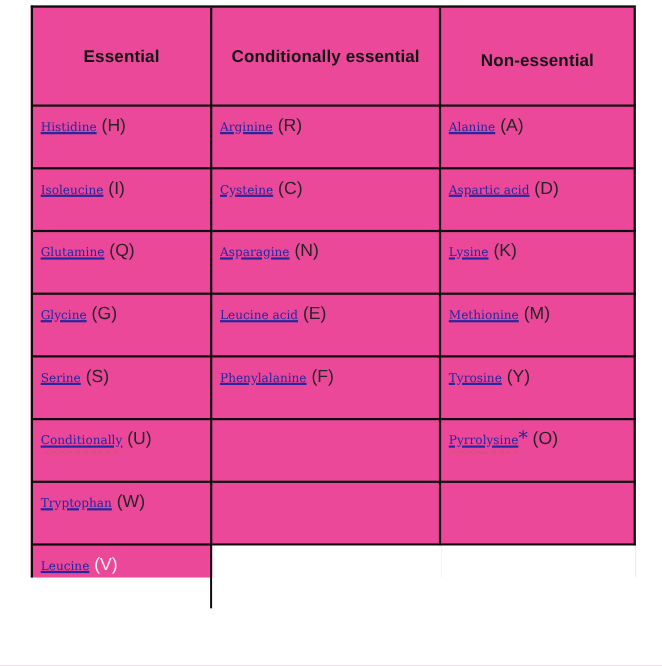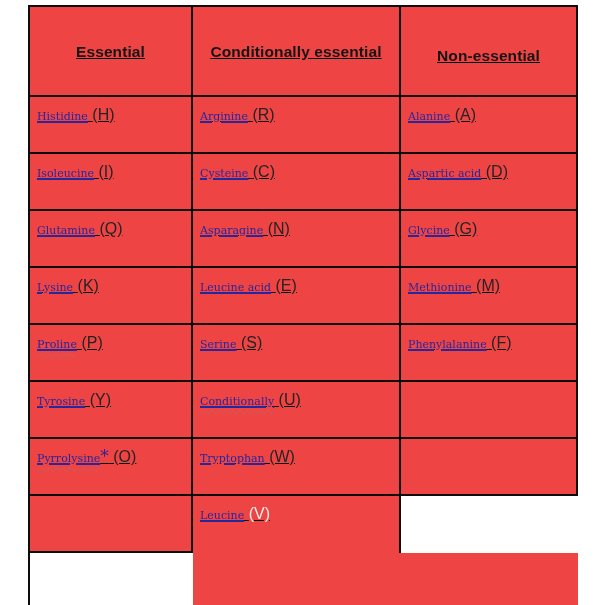--- a/index.html
+++ b/index.html
@@ -1,28 +1,27 @@
 <!DOCTYPE html>
 <html><head>
 <meta charset="utf-8">
 <style>
   html,body { margin:0; padding:0; background:#ffffff; }
   .page {
     position:relative; width:602px; height:605px; background:#ffffff;
     overflow:hidden; font-family:"Liberation Sans", sans-serif;
   }
   .tbl {
-    position:absolute; left:28px; top:5px; width:550px; height:600px;
+    position:absolute; left:28px; top:5px; width:550px; height:520px;
     box-sizing:border-box;
     border-left:2px solid #0c0c0c; border-top:2px solid #0c0c0c;
     display:grid;
     grid-template-columns:163px 208px 177px;
     grid-template-rows:90px repeat(8, 57px) 1fr;
-    background:#ef4444;
-    text-decoration:underline;
+    background:#ec4899;
   }
   .cell {
     box-sizing:border-box;
     border-right:2px solid #0c0c0c;
     border-bottom:2px solid #0c0c0c;
     padding:7px 6px 0 7px;
     overflow:hidden;
     white-space:nowrap;
   }
   .hcell {
@@ -108,39 +107,35 @@
     <div class="cell">
       <a class="aa-link"><span class="lt">Glutamine</span></a><span class="sfx"></span>
       <span class="code">(Q)</span>
     </div>
     <div class="cell">
       <a class="aa-link"><span class="lt">Asparagine</span></a><span class="sfx"></span>
       <span class="code">(N)</span>
     </div>
 
     <div class="cell">
+      <a class="aa-link"><span class="lt">Lysine</span></a><span class="sfx"></span>
+      <span class="code">(K)</span>
+    </div>
+    <div class="cell">
       <a class="aa-link"><span class="lt">Glycine</span></a><span class="sfx"></span>
       <span class="code">(G)</span>
-    </div>
-    <div class="cell">
-      <a class="aa-link"><span class="lt">Lysine</span></a><span class="sfx"></span>
-      <span class="code">(K)</span>
     </div>
     <div class="cell">
       <a class="aa-link"><span class="lt">Leucine acid</span></a><span class="sfx"></span>
       <span class="code">(E)</span>
     </div>
 
     <div class="cell">
       <a class="aa-link"><span class="lt">Methionine</span></a><span class="sfx"></span>
       <span class="code">(M)</span>
-    </div>
-    <div class="cell">
-      <a class="aa-link sq"><span class="lt">Proline</span></a><span class="sfx"></span>
-      <span class="code">(P)</span>
     </div>
     <div class="cell">
       <a class="aa-link"><span class="lt">Serine</span></a><span class="sfx"></span>
       <span class="code">(S)</span>
     </div>
 
     <div class="cell">
       <a class="aa-link"><span class="lt">Phenylalanine</span></a><span class="sfx"></span>
       <span class="code">(F)</span>
     </div>

